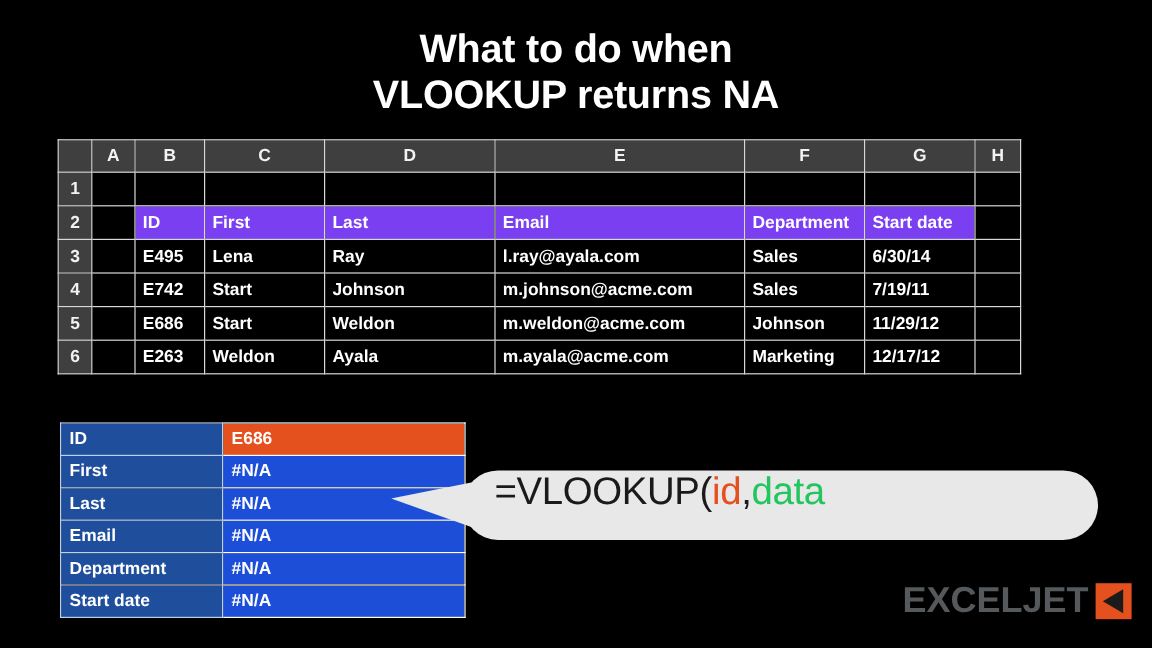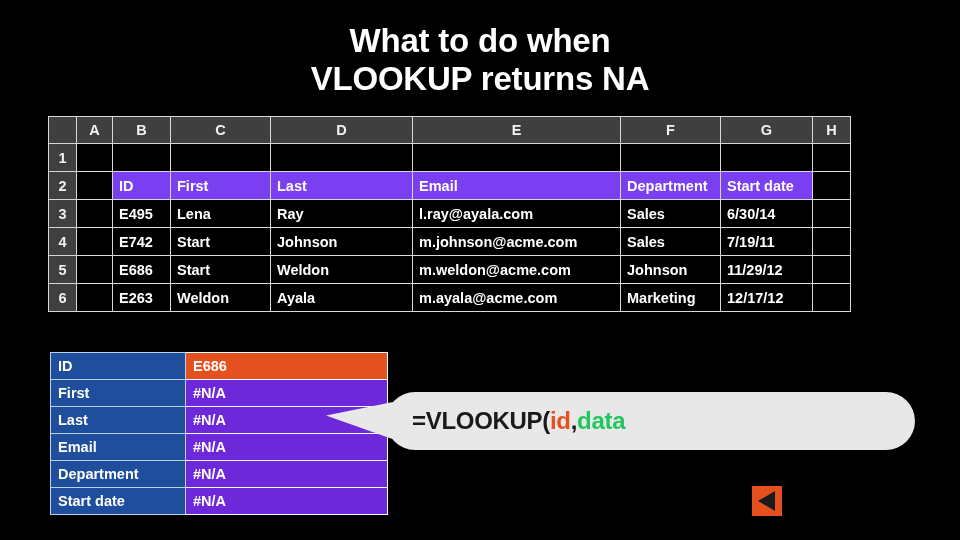--- a/index.html
+++ b/index.html
@@ -92,42 +92,42 @@
     overflow: hidden;
   }
   .lookup td.lbl {
     width: 135px;
     background: #1f4e9c;
     color: #ffffff;
     border: 1px solid #b9d0ee;
   }
   .lookup td.val {
     width: 202px;
-    background: #6d28d9;
+    background: #1d4ed8;
     color: #ffffff;
     border: 1px solid #ffffff;
   }
   .lookup td.val.highlight {
     background: #e5501f;
     color: #ffffff;
   }
 
   
   .callout-wrap {
     position: absolute;
     left: 326px; top: 391px;
     width: 590px; height: 60px;
   }
   .callout-wrap svg { position: absolute; inset: 0; }
   .callout-text {
     position: absolute;
     left: 86px; top: 0; height: 60px;
-    display: flex; align-items: center;
-    font-size: 24px;
-    font-weight: 700;
+    display: flex; 
+    font-size: 32px;
+    font-weight: 400;
     color: #1a1a1a;
     letter-spacing: -0.3px;
     white-space: nowrap;
   }
   .callout-text .arg-id   { color: #e5501f; }
   .callout-text .arg-data { color: #22c55e; }
 
   
   .logo {
     position: absolute;
@@ -298,16 +298,17 @@
     </svg>
     <div class="callout-text">
       <span>=VLOOKUP(</span>
         <span class="arg-id">id</span>
         <span>,</span>
         <span class="arg-data">data</span>
     </div>
   </div>
 
   <div class="logo">
+    <span class="logo-word">EXCELJET</span>
     <span class="logo-mark"></span>
   </div>
 
 </div>
 
 </body></html>

